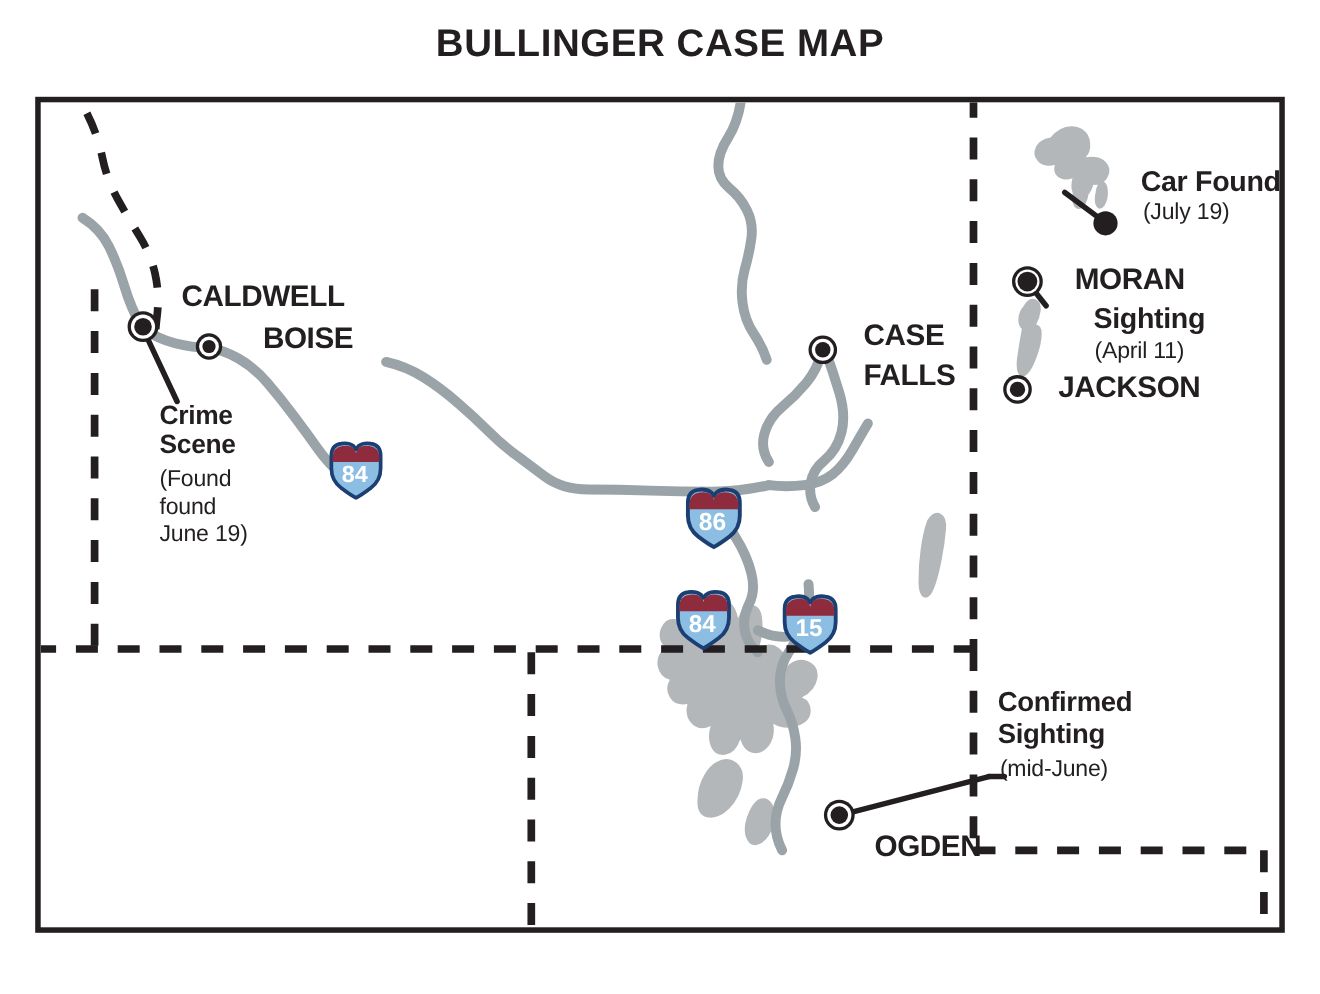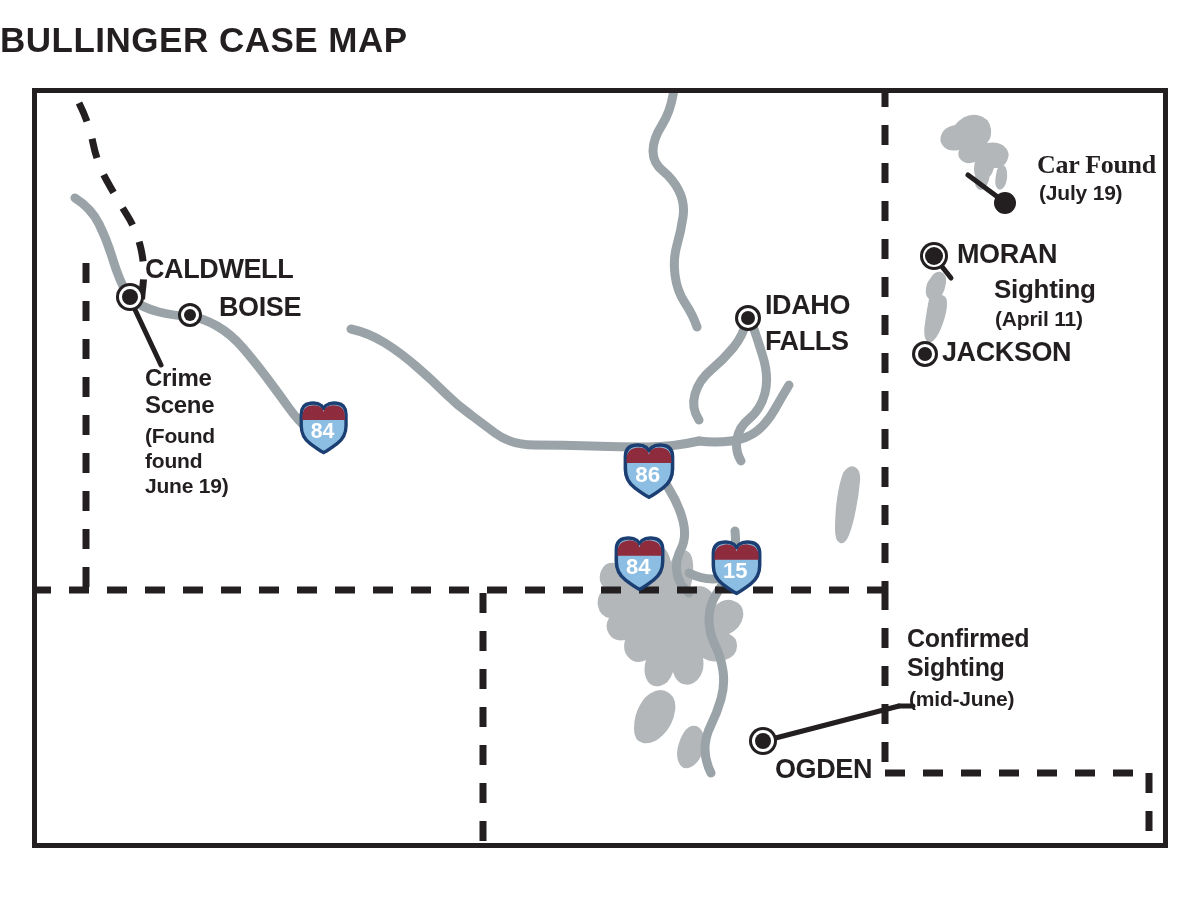--- a/index.html
+++ b/index.html
@@ -21,20 +21,21 @@
     width: 1200px;
     height: 904px;
     background: #ffffff;
   }
   
   .map-title {
     position: absolute;
     left: 0;
     top: 22px;
     width: 1200px;
+    text-align: center;
     font-family: "Liberation Sans", sans-serif;
     font-weight: bold;
     font-size: 35px;
     letter-spacing: 0.5px;
     color: #231f20;
     line-height: 1;
   }
   
   .map-frame {
     position: absolute;
@@ -57,29 +58,30 @@
   .lbl {
     position: absolute;
     color: #231f20;
     line-height: 1.02;
     white-space: pre;
   }
   .lbl-city {
     font-weight: bold;
     font-size: 27px;
     letter-spacing: -0.4px;
+    margin-left: 20px;
   }
   .lbl-anno-bold {
     font-weight: bold;
     font-size: 24px;
     letter-spacing: -0.3px;
     line-height: 1.1;
   }
   .lbl-anno-reg {
-    font-weight: bold;
+    font-weight: normal;
     font-size: 21px;
     letter-spacing: -0.2px;
     line-height: 1.12;
   }
   
   .credit {
     position: absolute;
     right: 28px;
     top: 858px;
     font-size: 17px;
@@ -236,36 +238,36 @@
           <use href="#shield-shape"></use>
           <text x="21" y="33" text-anchor="middle" font-family="Liberation Sans, sans-serif" font-size="19" font-weight="bold" fill="#ffffff">15</text>
         </g>
       </g>
     </svg>
 
     <div class="lbl lbl-city" style="left:108px; top:163px;">CALDWELL</div>
 
     <div class="lbl lbl-city" style="left:182px; top:201px;">BOISE</div>
 
-    <div class="lbl lbl-city" style="left:728px; top:199px;">IDAHO</div>
+    <div class="lbl lbl-city" style="left:728px; top:199px;">CASE</div>
     <div class="lbl lbl-city" style="left:728px; top:235px;">FALLS</div>
 
     <div class="lbl lbl-city" style="left:920px; top:148px;text-align:right;">MORAN</div>
 
     <div class="lbl lbl-city" style="left:905px; top:246px;">JACKSON</div>
 
     <div class="lbl lbl-city" style="left:738px; top:663px;">OGDEN</div>
 
     <div class="lbl lbl-anno-bold" style="left:108px; top:272px;">Crime</div>
     <div class="lbl lbl-anno-bold" style="left:108px; top:299px;">Scene</div>
     <div class="lbl lbl-anno-reg" style="left:108px; top:331px;">(Found</div>
     <div class="lbl lbl-anno-reg" style="left:108px; top:356px;">found</div>
     <div class="lbl lbl-anno-reg" style="left:108px; top:381px;">June 19)</div>
 
-    <div class="lbl lbl-anno-bold" style="left:1000px; top:58px; font-size:26px;font-family:Liberation Serif, serif;">Car Found</div>
+    <div class="lbl lbl-anno-bold" style="left:1000px; top:58px; font-size:26px;">Car Found</div>
     <div class="lbl lbl-anno-reg" style="left:1002px; top:88px;">(July 19)</div>
 
     <div class="lbl lbl-anno-bold" style="left:957px; top:182px; font-size:26px;">Sighting</div>
     <div class="lbl lbl-anno-reg" style="left:958px; top:214px;">(April 11)</div>
 
     <div class="lbl lbl-anno-bold" style="left:870px; top:532px; font-size:25px;">Confirmed</div>
     <div class="lbl lbl-anno-bold" style="left:870px; top:561px; font-size:25px;">Sighting</div>
     <div class="lbl lbl-anno-reg" style="left:872px; top:594px;">(mid-June)</div>
 
   </div>

